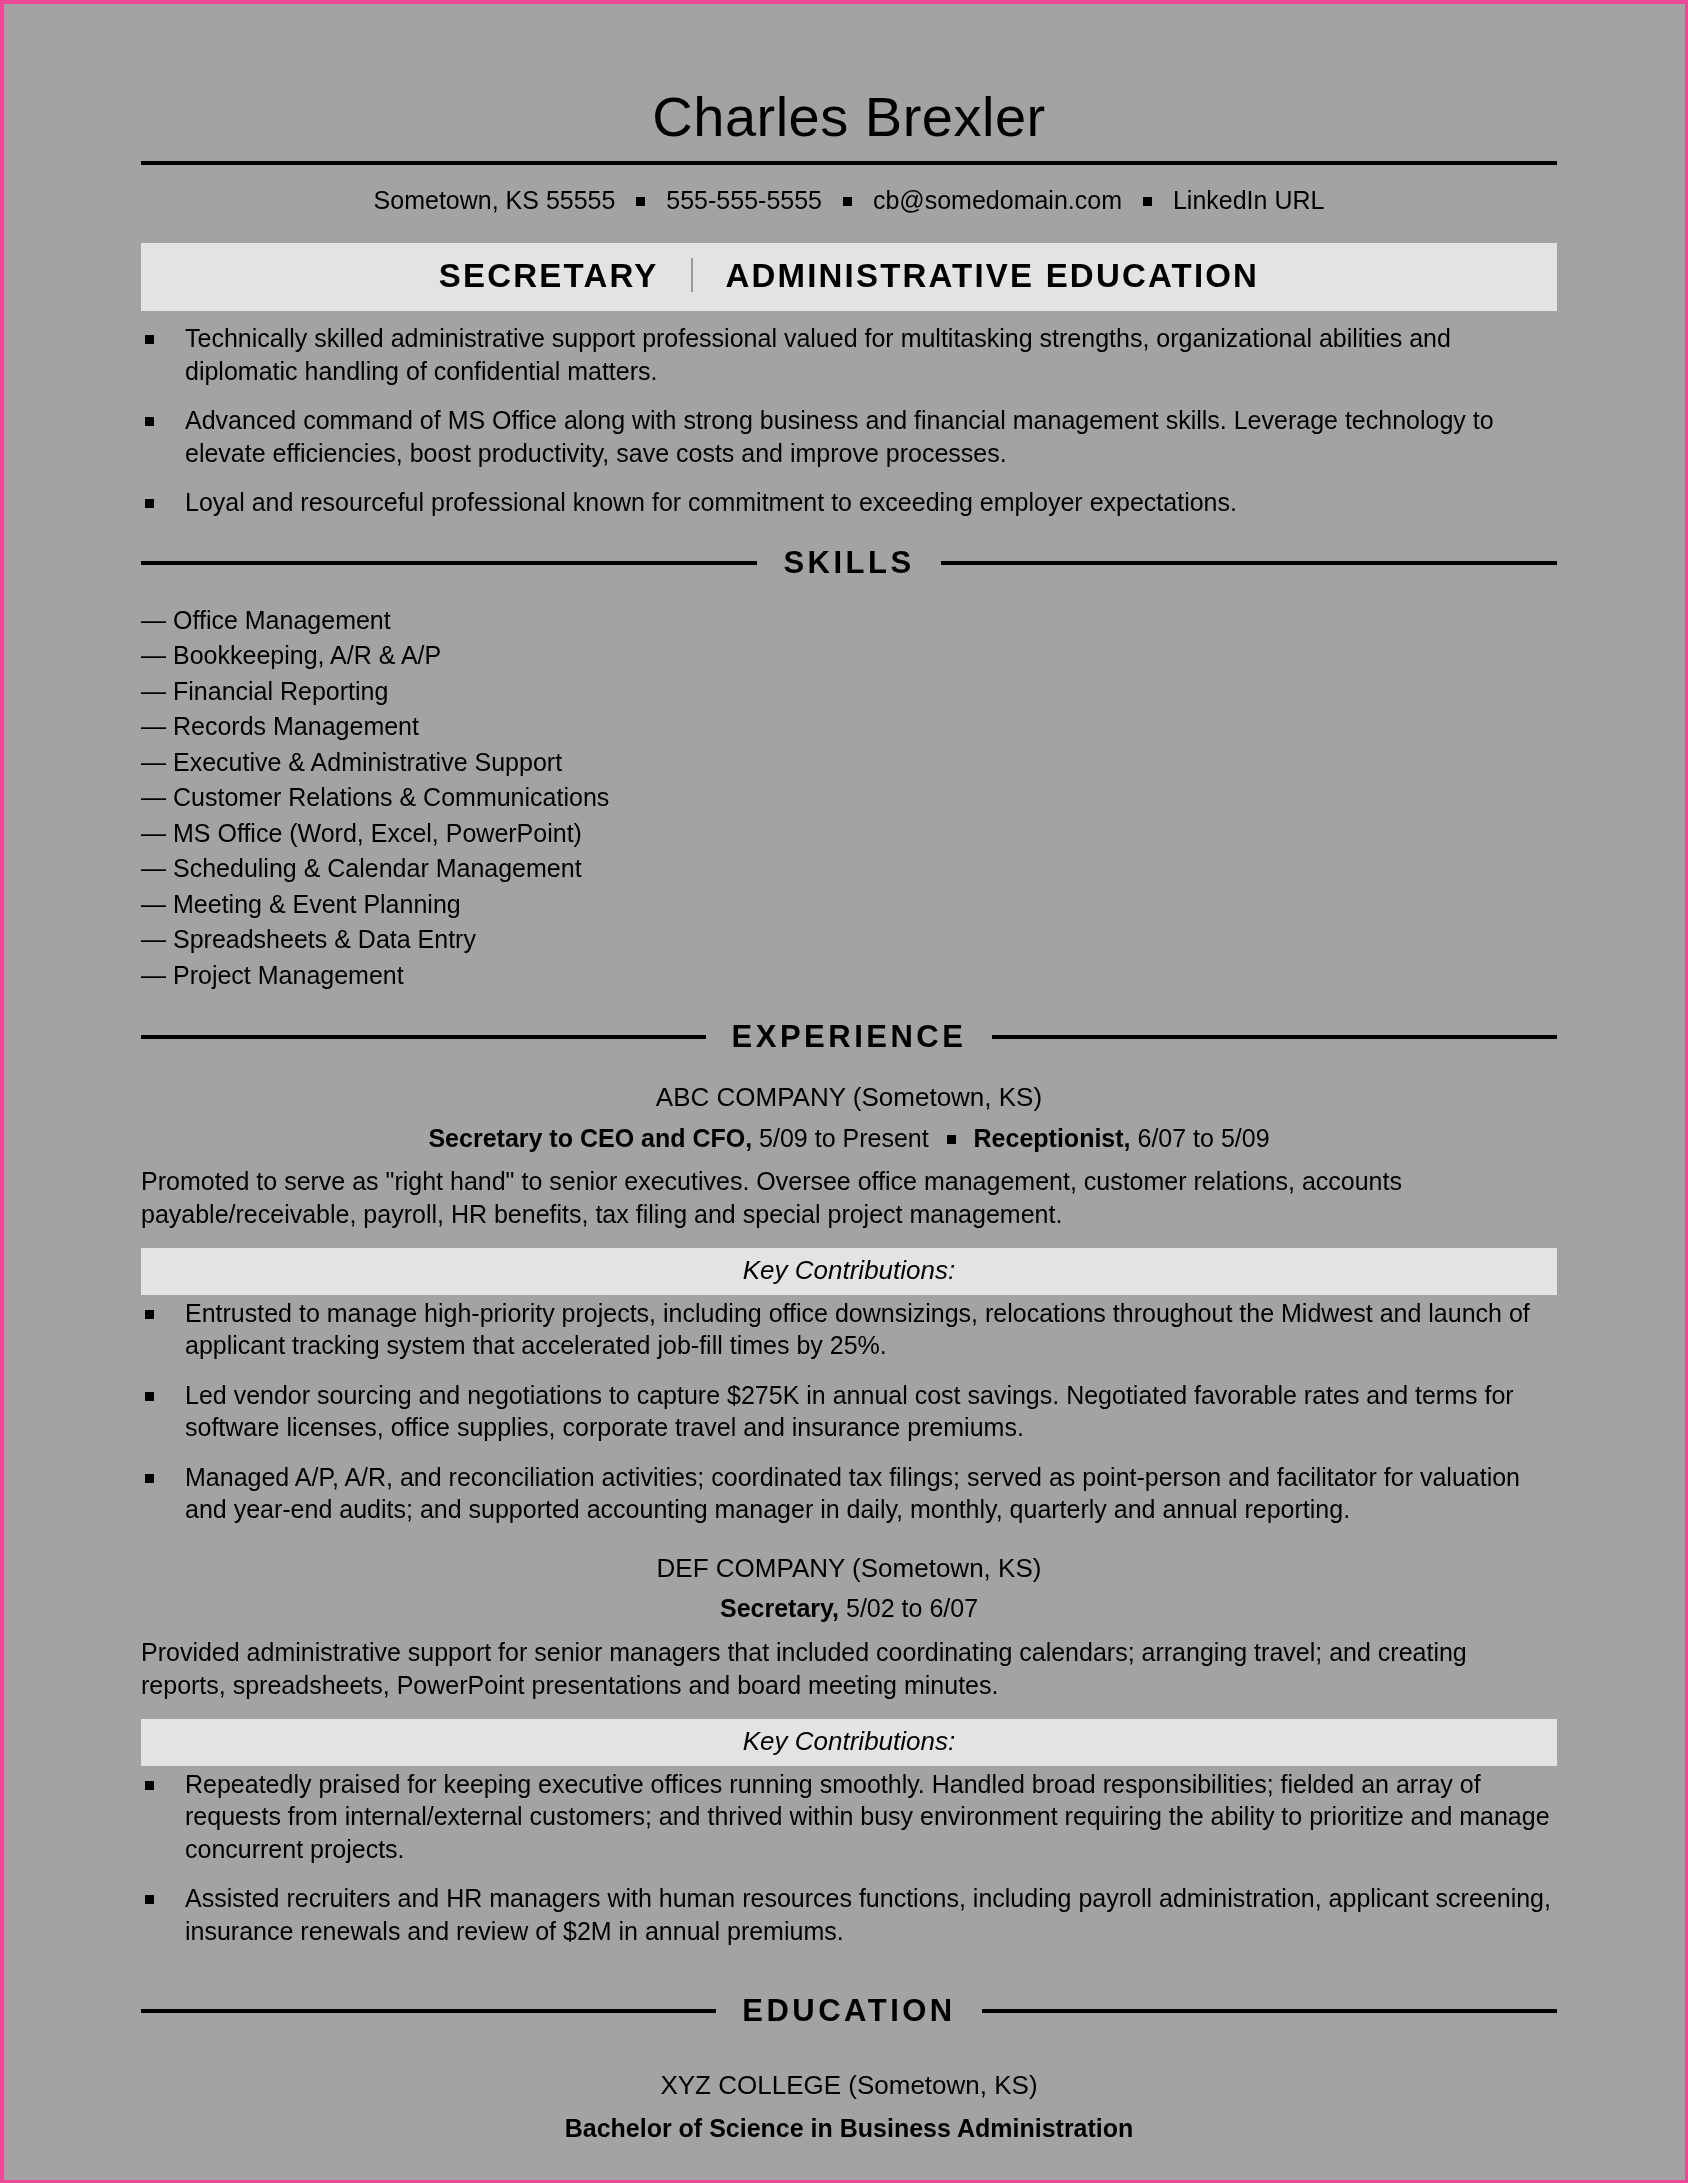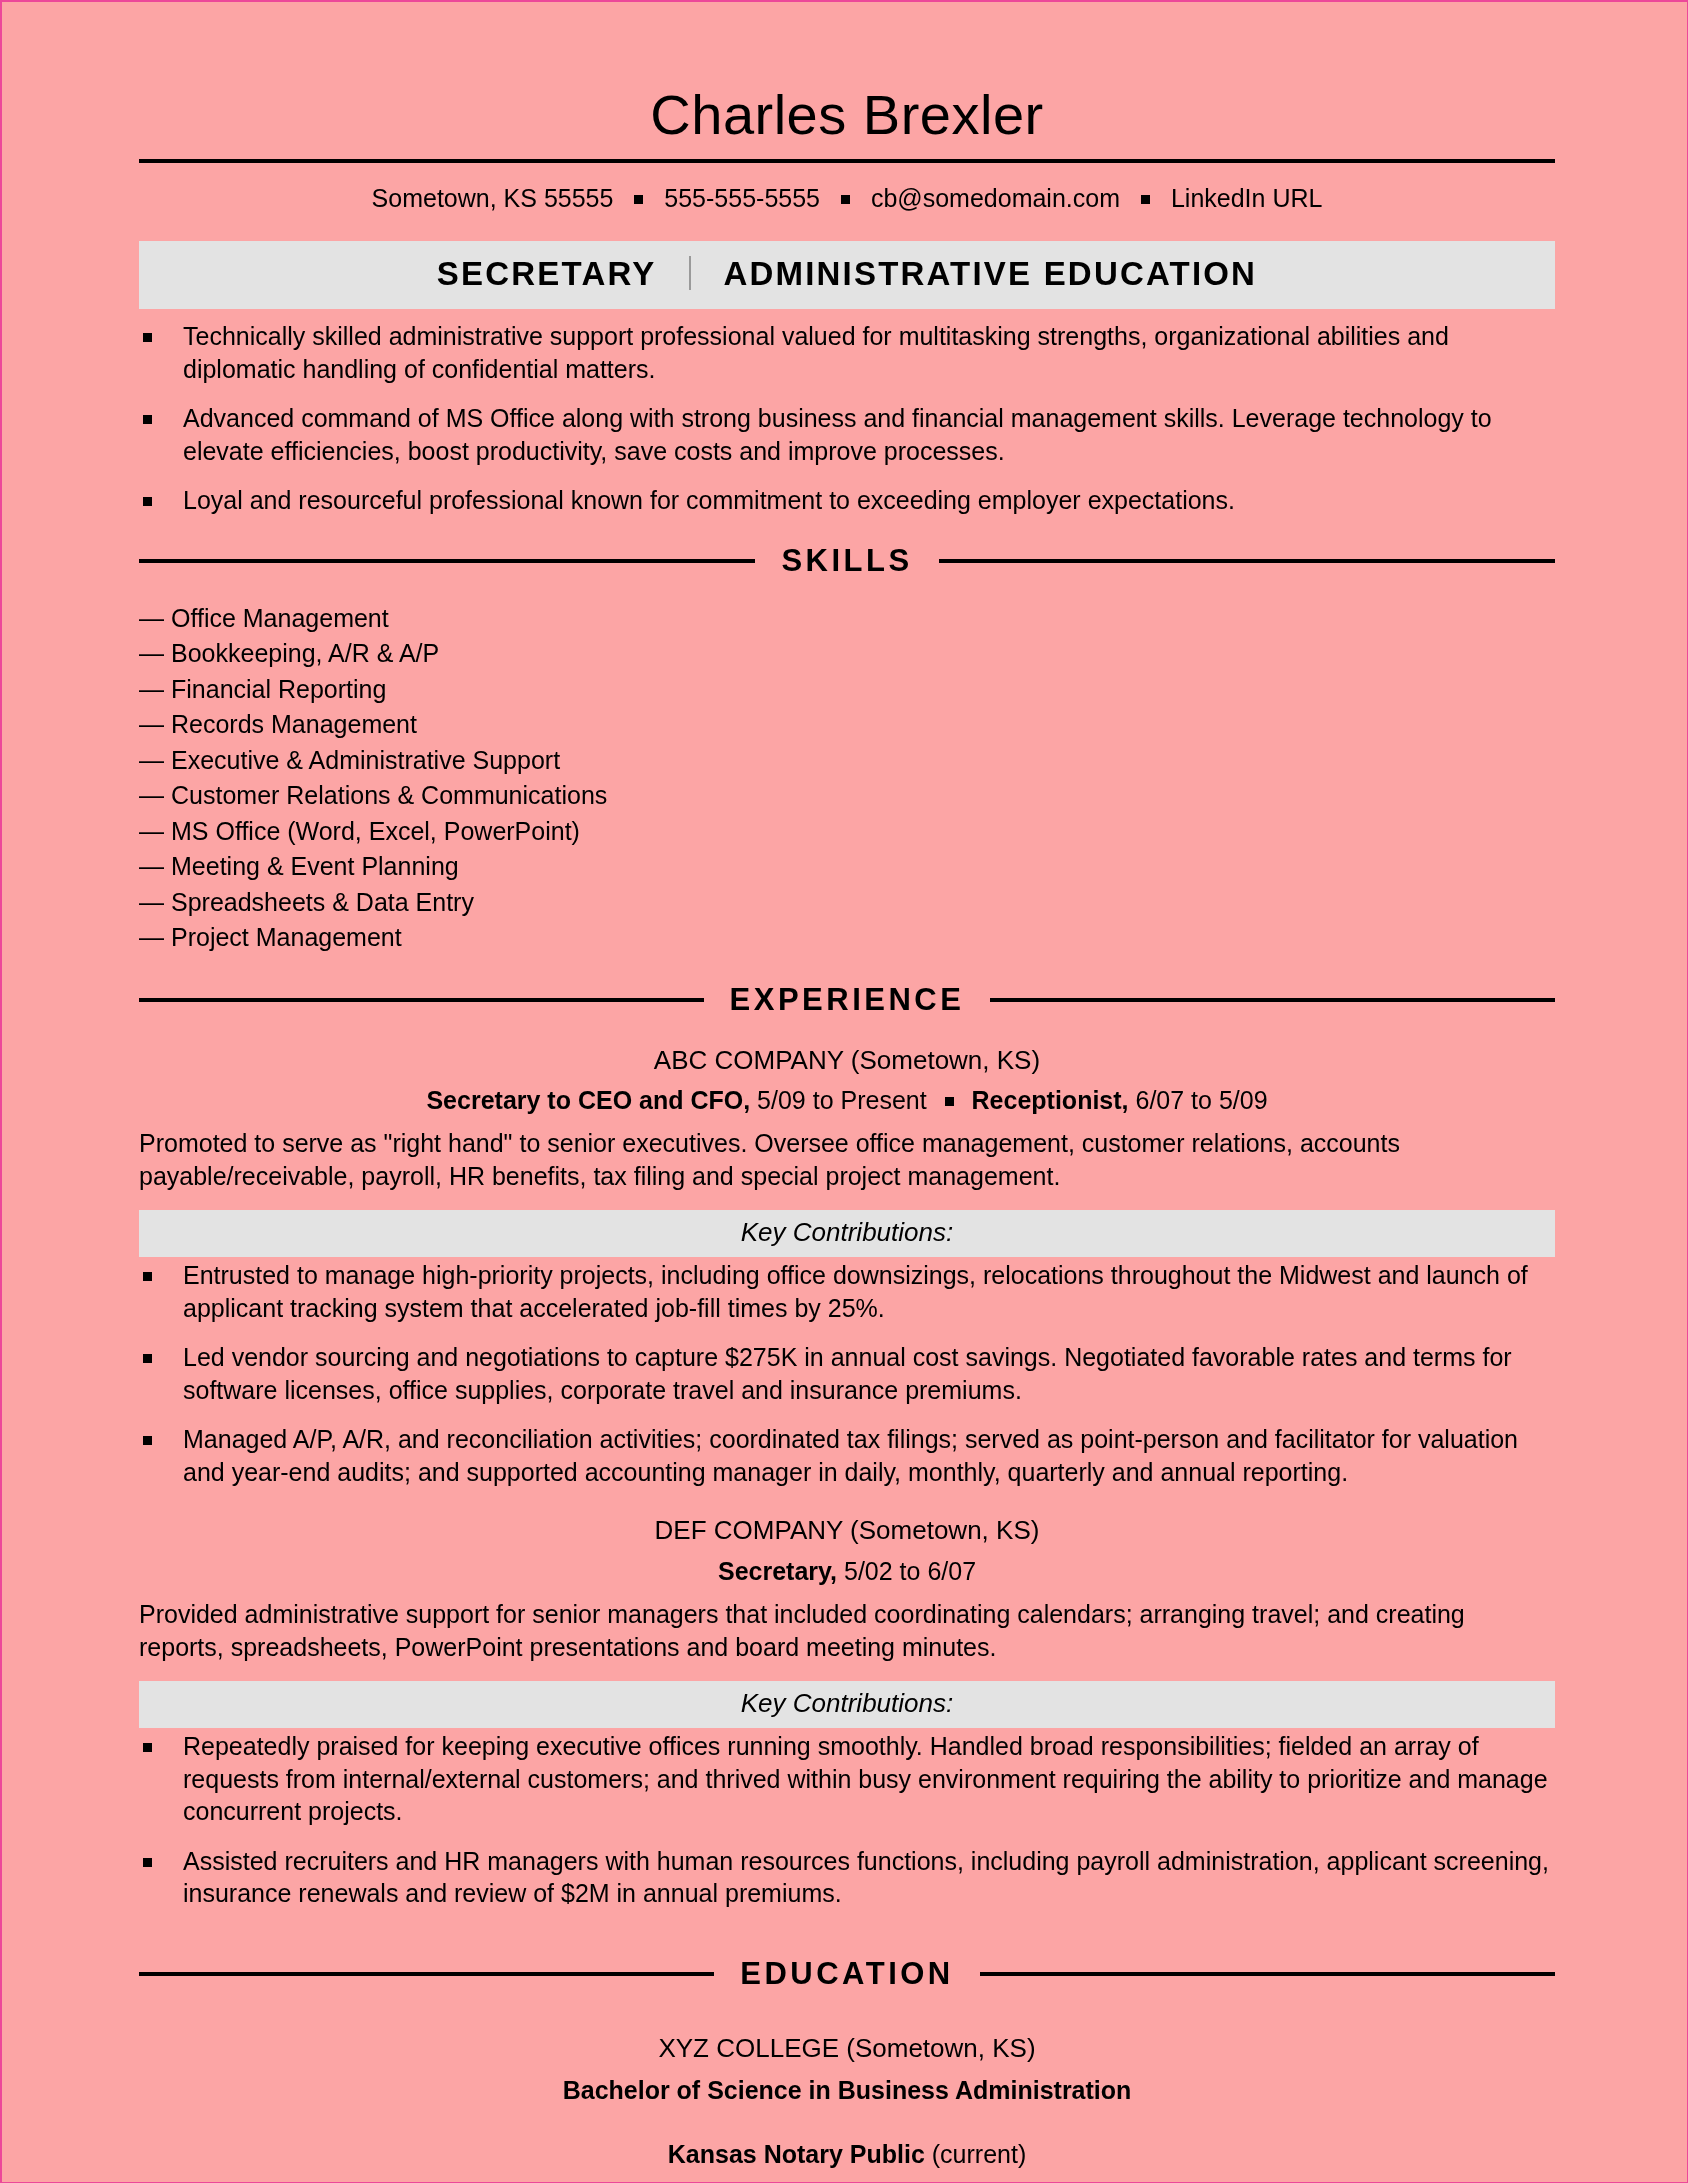--- a/index.html
+++ b/index.html
@@ -9,22 +9,22 @@
   }
   body {
     font-family: "Liberation Sans", sans-serif;
     color: #000000;
   }
   .page {
     position: relative;
     width: 1689px;
     height: 2184px;
     box-sizing: border-box;
-    background: #fca5a5;
-    border: 2px solid #ec4899;
+    background: #a3a3a3;
+    border: 4px solid #ec4899;
     overflow: hidden;
   }
   .sheet {
     position: absolute;
     left: 137px;
     top: 0;
     width: 1416px;
   }
 
   
@@ -236,20 +236,21 @@
       <div class="col c1">
         <div class="skill"><span class="dash">—</span><span>Office Management</span></div>
         <div class="skill"><span class="dash">—</span><span>Bookkeeping, A/R &amp; A/P</span></div>
         <div class="skill"><span class="dash">—</span><span>Financial Reporting</span></div>
         <div class="skill"><span class="dash">—</span><span>Records Management</span></div>
       </div>
       <div class="col c2">
         <div class="skill"><span class="dash">—</span><span>Executive &amp; Administrative Support</span></div>
         <div class="skill"><span class="dash">—</span><span>Customer Relations &amp; Communications</span></div>
         <div class="skill"><span class="dash">—</span><span>MS Office (Word, Excel, PowerPoint)</span></div>
+        <div class="skill"><span class="dash">—</span><span>Scheduling &amp; Calendar Management</span></div>
       </div>
       <div class="col c3">
         <div class="skill"><span class="dash">—</span><span>Meeting &amp; Event Planning</span></div>
         <div class="skill"><span class="dash">—</span><span>Spreadsheets &amp; Data Entry</span></div>
         <div class="skill"><span class="dash">—</span><span>Project Management</span></div>
       </div>
     </div>
 
     <div class="sec-head">
       <span class="line"></span>

